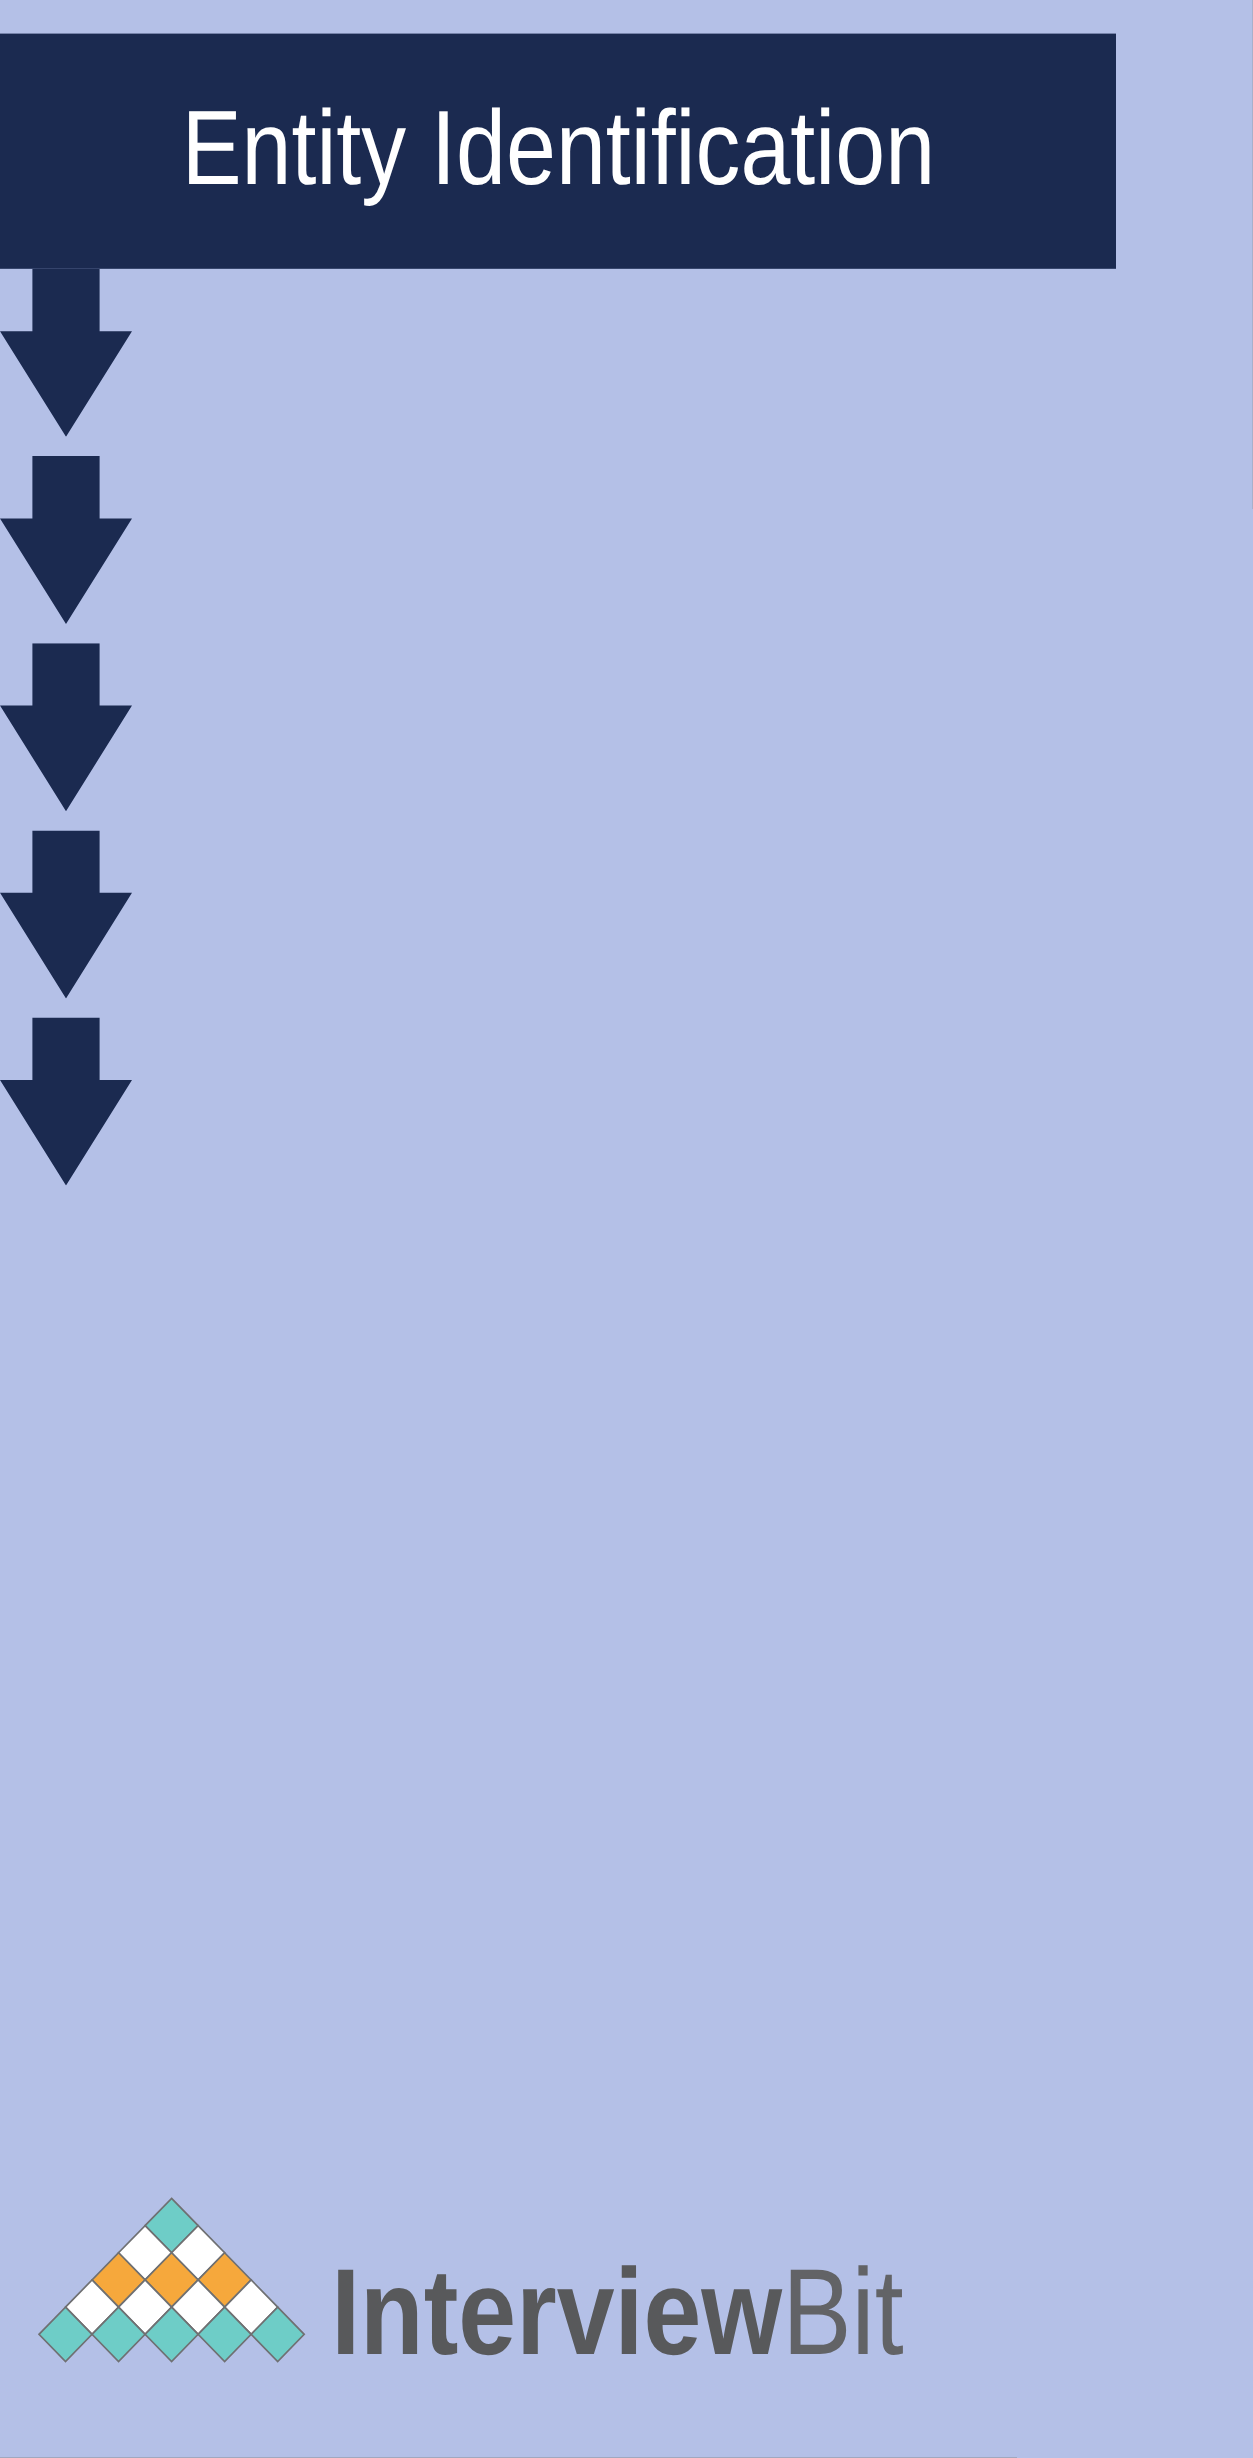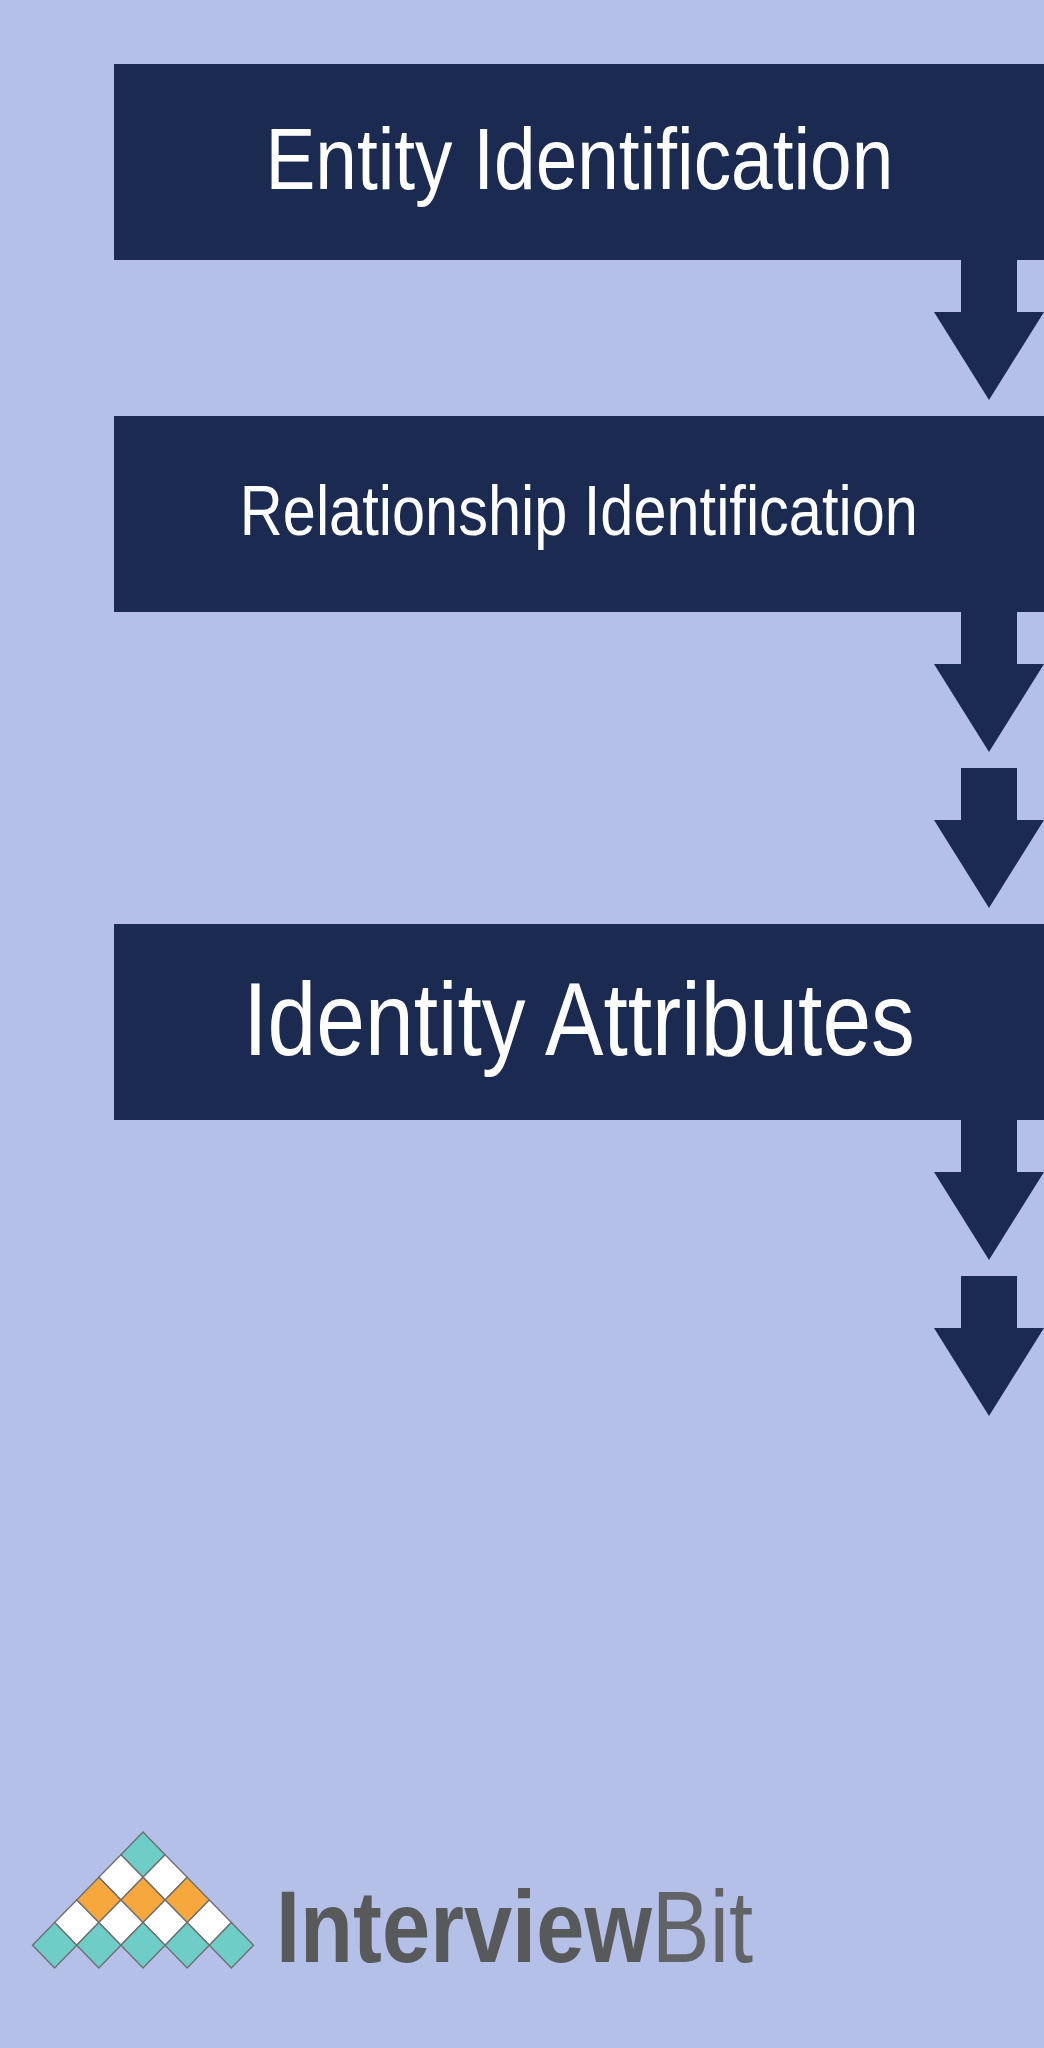--- a/index.html
+++ b/index.html
@@ -11,24 +11,24 @@
     position:relative;
     width:1044px;
     height:2048px;
     margin:0 auto;
     background:var(--background,#b4c0e7);
     overflow:hidden;
   }
   .flow{
     position:absolute;
     top:0;left:0;right:0;
-    padding-top:64px;
+    padding-top:28px;
     display:flex;
     flex-direction:column;
-    align-items:flex-end;
+    align-items:flex-start;
   }
   .box{
     width:930px;
     height:196px;
     background:var(--box,#1b2a50);
     color:var(--box-text,#ffffff);
     display:flex;
     align-items:center;
     justify-content:center;
     flex:0 0 auto;
@@ -90,38 +90,32 @@
 
     <div class="box s1">
       <span>Entity Identification</span>
     </div>
     <div class="arrow-zone">
       <svg width="110" height="140" viewBox="0 0 110 140">
         <polygon points="27,0 83,0 83,52 110,52 55,140 0,52 27,52"></polygon>
       </svg>
     </div>
 
-    <div class="box s2">
-      <span>Relationship Identification</span>
-    </div>
     <div class="arrow-zone">
       <svg width="110" height="140" viewBox="0 0 110 140">
         <polygon points="27,0 83,0 83,52 110,52 55,140 0,52 27,52"></polygon>
       </svg>
     </div>
 
     <div class="arrow-zone">
       <svg width="110" height="140" viewBox="0 0 110 140">
         <polygon points="27,0 83,0 83,52 110,52 55,140 0,52 27,52"></polygon>
       </svg>
     </div>
 
-    <div class="box s4">
-      <span>Identity Attributes</span>
-    </div>
     <div class="arrow-zone">
       <svg width="110" height="140" viewBox="0 0 110 140">
         <polygon points="27,0 83,0 83,52 110,52 55,140 0,52 27,52"></polygon>
       </svg>
     </div>
 
     <div class="arrow-zone">
       <svg width="110" height="140" viewBox="0 0 110 140">
         <polygon points="27,0 83,0 83,52 110,52 55,140 0,52 27,52"></polygon>
       </svg>

